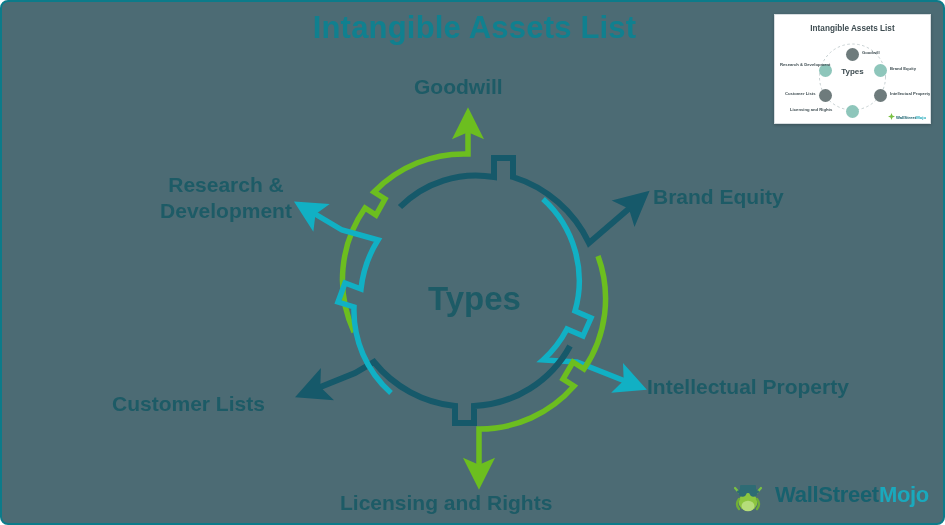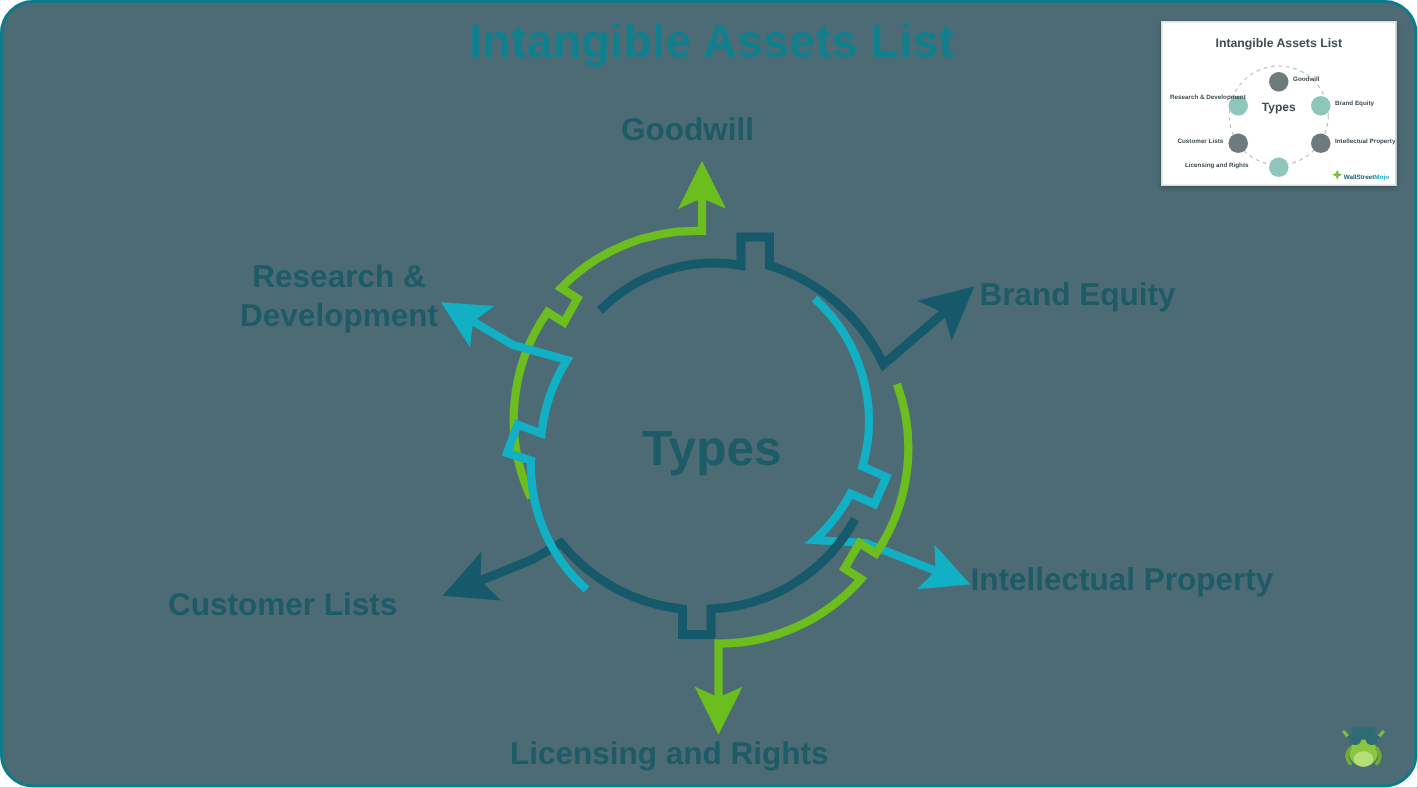--- a/index.html
+++ b/index.html
@@ -11,21 +11,21 @@
     font-family: "Liberation Sans", sans-serif;
   }
 
   .canvas {
     position: relative;
     width: 945px;
     height: 525px;
     box-sizing: border-box;
     background: #4c6b74;
     border: 2px solid #0c7b8a;
-    border-radius: 22px;
+    border-radius: 8px;
     overflow: hidden;
   }
 
   
   .title {
     position: absolute;
     top: 8px;
     left: 0;
     width: 945px;
     text-align: center;
@@ -279,15 +279,16 @@
       <path d="M7 13 L15 22 M33 13 L25 22" stroke="#7ac143" stroke-width="2.2" fill="none" stroke-linecap="round"></path>
       <ellipse cx="20" cy="27" rx="9.5" ry="9" fill="#8cc63f"></ellipse>
       <ellipse cx="20" cy="31" rx="6.5" ry="5.2" fill="#b5dd7a"></ellipse>
       <circle cx="14.5" cy="17.5" r="4.2" fill="#2e6b74"></circle>
       <circle cx="25.5" cy="17.5" r="4.2" fill="#2e6b74"></circle>
       <rect x="12" y="10" width="16" height="6" rx="1" fill="#2e6b74"></rect>
       <rect x="9" y="15.5" width="22" height="2.4" rx="1" fill="#2e6b74"></rect>
       <path d="M11 24 Q7 29 11 34" stroke="#6fae36" stroke-width="2.4" fill="none" stroke-linecap="round"></path>
       <path d="M29 24 Q33 29 29 34" stroke="#6fae36" stroke-width="2.4" fill="none" stroke-linecap="round"></path>
     </svg>
+    <div class="logo-text"><span>WallStreet</span><span class="mojo">Mojo</span></div>
   </div>
 
 </div>
 
 </body></html>

